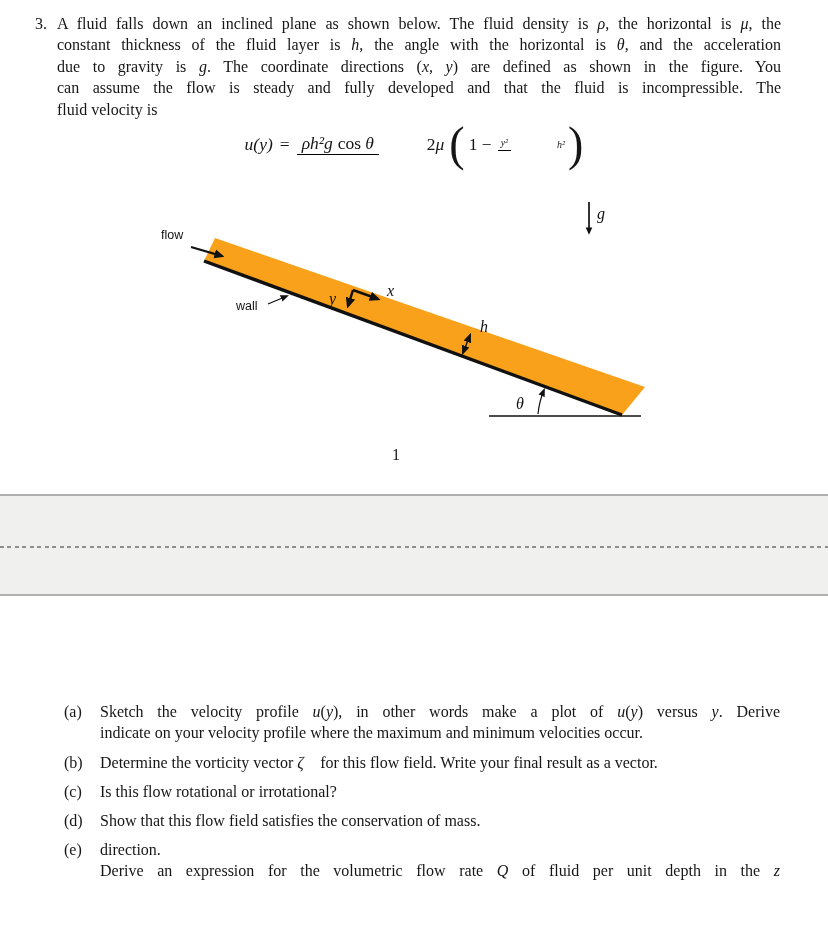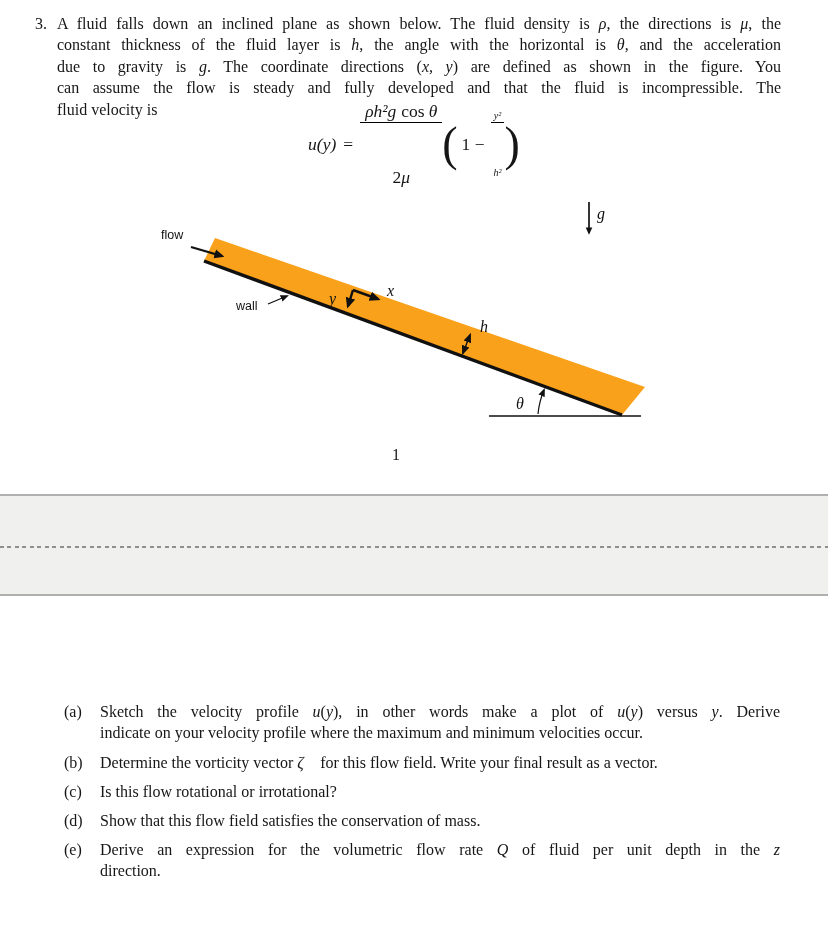--- a/index.html
+++ b/index.html
@@ -22,21 +22,21 @@
   .tline { white-space:normal; }
   .tline.just { text-align:justify; text-align-last:justify; }
 
   
   .equation {
     position:absolute; left:0; top:117px; width:828px; height:54px;
     display:flex; justify-content:center; align-items:center;
     font-size:17.5px;
   }
   .equation .eq-sign { margin:0 7px; }
-  .frac { display:inline-flex; flex-direction:column; align-items:center;gap:43px; }
+  .frac { display:inline-flex; flex-direction:row; align-items:center;gap:43px; }
   .frac .num { padding:0 5px 1px 5px; border-bottom:1.4px solid #000; line-height:1.15; }
   .frac .den { padding:1px 5px 0 5px; line-height:1.15; }
   .frac .num .sp { margin:0 4px 0 5px; }
   .frac.inner { font-size:10px; }
   .frac.inner .num { padding:0 3px 1px 3px; border-bottom:1.2px solid #000; }
   .frac.inner .den { padding:1px 3px 0 3px; }
   .bigp { font-size:46px; font-weight:400; line-height:0.9;
           font-family:"Liberation Serif",serif; transform:scaleY(1.04); }
   .one-minus { margin:0 6px 0 4px; }
 
@@ -67,21 +67,21 @@
   }
   .part { position:relative; margin-bottom:7.7px; }
   .part .marker { position:absolute; left:-36px; top:0; }
 </style>
 </head>
 <body>
 
 <div class="problem">
   <span class="marker">3.</span>
   <div id="problem-lines">
-      <div class="tline just"><span class="rm">A fluid falls down an inclined plane as shown below.  The fluid density is </span><span class="it">ρ</span><span class="rm">, the directions is </span><span class="it">μ</span><span class="rm">, the</span></div>
+      <div class="tline just"><span class="rm">A fluid falls down an inclined plane as shown below.  The fluid density is </span><span class="it">ρ</span><span class="rm">, the horizontal is </span><span class="it">μ</span><span class="rm">, the</span></div>
       <div class="tline just"><span class="rm">constant thickness of the fluid layer is </span><span class="it">h</span><span class="rm">, the angle with the horizontal is </span><span class="it">θ</span><span class="rm">, and the acceleration</span></div>
       <div class="tline just"><span class="rm">due to gravity is </span><span class="it">g</span><span class="rm">.  The coordinate directions (</span><span class="it">x, y</span><span class="rm">) are defined as shown in the figure.  You</span></div>
       <div class="tline just"><span class="rm">can assume the flow is steady and fully developed and that the fluid is incompressible.  The</span></div>
       <div class="tline"><span class="rm">fluid velocity is</span></div>
     </div>
 </div>
 
 <div class="equation">
   <span class="it">u(y)</span>
   <span class="eq-sign rm">=</span>
@@ -154,16 +154,16 @@
     <div class="part">
       <span class="marker">(c)</span>
       <div class="tline"><span class="rm">Is this flow rotational or irrotational?</span></div>
     </div>
     <div class="part">
       <span class="marker">(d)</span>
       <div class="tline"><span class="rm">Show that this flow field satisfies the conservation of mass.</span></div>
     </div>
     <div class="part">
       <span class="marker">(e)</span>
+      <div class="tline"><span class="rm">direction.</span></div>
       <div class="tline just"><span class="rm">Derive an expression for the volumetric flow rate </span><span class="it">Q</span><span class="rm"> of fluid per unit depth in the </span><span class="it">z</span></div>
-      <div class="tline"><span class="rm">direction.</span></div>
     </div>
   </div>
 
 </body></html>

